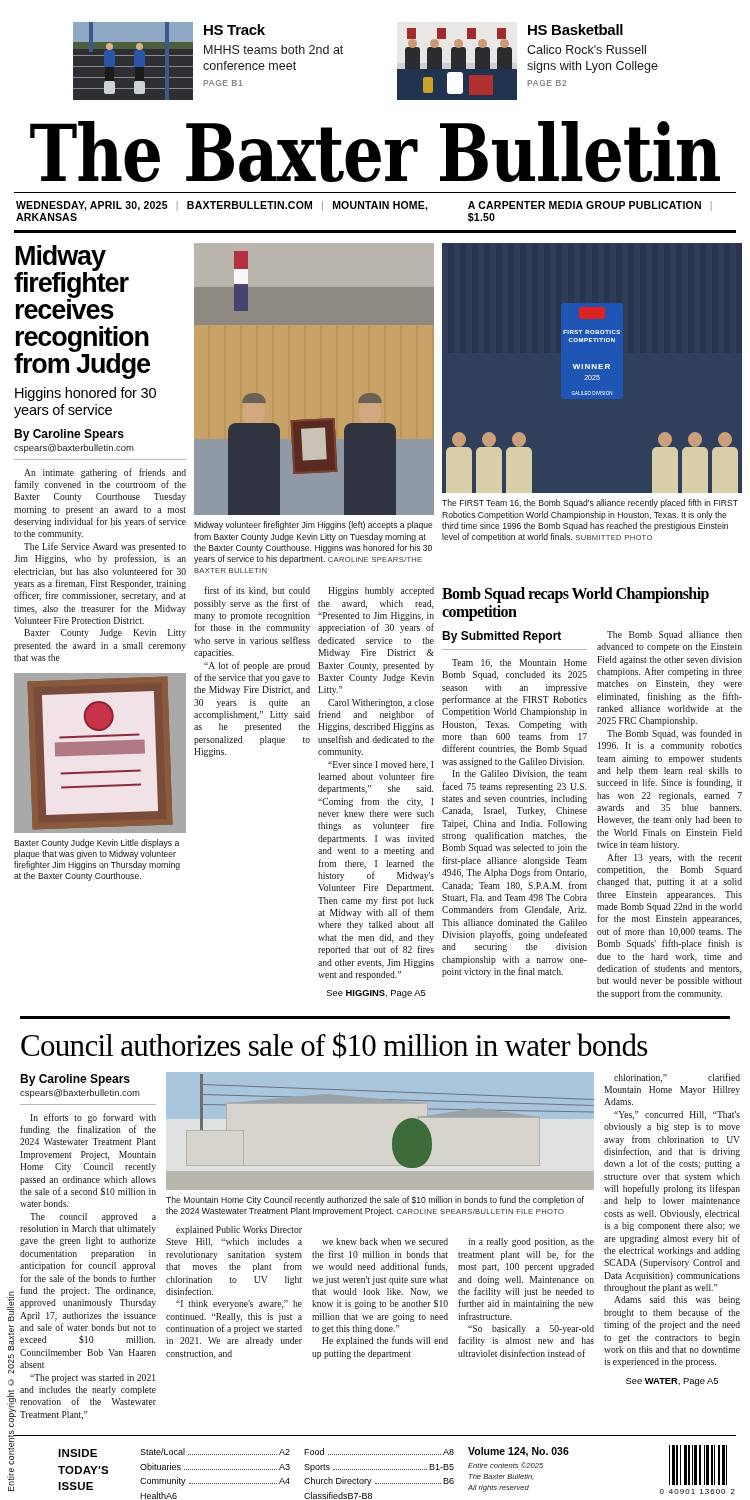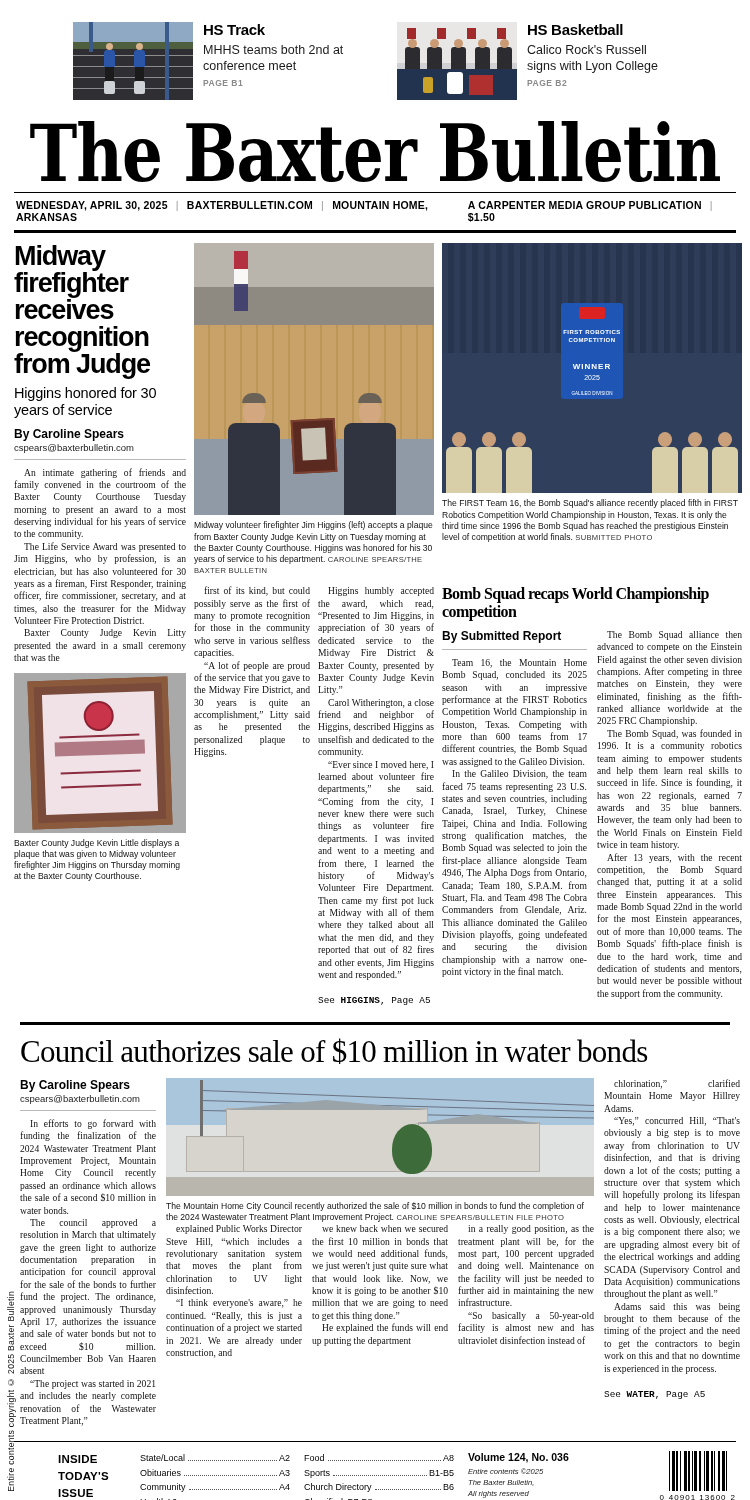--- a/index.html
+++ b/index.html
@@ -65,21 +65,21 @@
   
   .hl{font-family:"Liberation Sans",sans-serif;font-weight:bold;line-height:1.0;letter-spacing:-0.7px;}
   .deck{font-family:"Liberation Sans",sans-serif;font-weight:normal;line-height:1.14;letter-spacing:-0.2px;}
   .byline{font-size:12px;font-weight:bold;margin-top:8px;}
   .byemail{font-size:9.5px;color:#1a1a1a;margin-top:1px;}
   .byrule{border-top:1px solid #b9b9b9;margin:6px 0 7px 0;}
   .body{font-family:"Liberation Serif",serif;font-size:9.6px;line-height:1.29;text-align:justify;hyphens:auto;color:#111;}
   .body p{margin:0;text-indent:10px;}
   .cap{font-family:"Liberation Sans",sans-serif;font-size:8.6px;line-height:1.3;color:#111;}
   .credit{font-family:"Liberation Sans",sans-serif;font-size:7.6px;letter-spacing:0.3px;color:#333;}
-  .jump{font-family:Liberation Mono, monospace;font-size:9.4px;text-align:left;margin-top:14px;}
+  .jump{font-family:Liberation Sans, sans-serif;font-size:9.4px;text-align:center;margin-top:6px;}
   .jump b{font-weight:bold;}
 
   
   .main{display:flex;padding:10px 14px 0 14px;gap:8px;}
   .col-left{width:172px;flex:0 0 auto;}
   .col-right{flex:1;}
 
   .lead-hl{font-size:27px;letter-spacing:-1.1px;}
   .lead-deck{font-size:14.5px;margin-top:7px;}
 
@@ -415,21 +415,21 @@
           <div class="bld" style="left:252px;top:44px;width:120px;height:48px;"></div>
           <div class="roof" style="left:248px;top:36px;width:128px;height:10px;clip-path:polygon(0 100%,50% 0,100% 100%);"></div>
           <div class="bld" style="left:20px;top:58px;width:56px;height:34px;"></div>
           <div class="tree" style="left:226px;top:46px;width:40px;height:50px;"></div>
           <div class="drive"></div>
         </div>
         <div class="cap" style="margin-top:5px;">
           <span>The Mountain Home City Council recently authorized the sale of $10 million in bonds to fund the completion of the 2024 Wastewater Treatment Plant Improvement Project.</span>
           <span class="credit">CAROLINE SPEARS/BULLETIN FILE PHOTO</span>
         </div>
-        <div style="display:flex;gap:10px;">
+        <div style="display:flex;gap:10px;margin-top:7px;align-items:flex-end;">
           <div style="width:136px;" class="body">
             <p>explained Public Works Director Steve Hill, “which includes a revolutionary sanitation system that moves the plant from chlorination to UV light disinfection.</p>
             <p>“I think everyone's aware,” he continued. “Really, this is just a continuation of a project we started in 2021. We are already under construction, and</p>
           </div>
           <div style="width:136px;" class="body">
             <p>we knew back when we secured the first 10 million in bonds that we would need additional funds, we just weren't just quite sure what that would look like. Now, we know it is going to be another $10 million that we are going to need to get this thing done.”</p>
             <p>He explained the funds will end up putting the department</p>
           </div>
           <div style="width:136px;" class="body">
             <p>in a really good position, as the treatment plant will be, for the most part, 100 percent upgraded and doing well. Maintenance on the facility will just be needed to further aid in maintaining the new infrastructure.</p>

